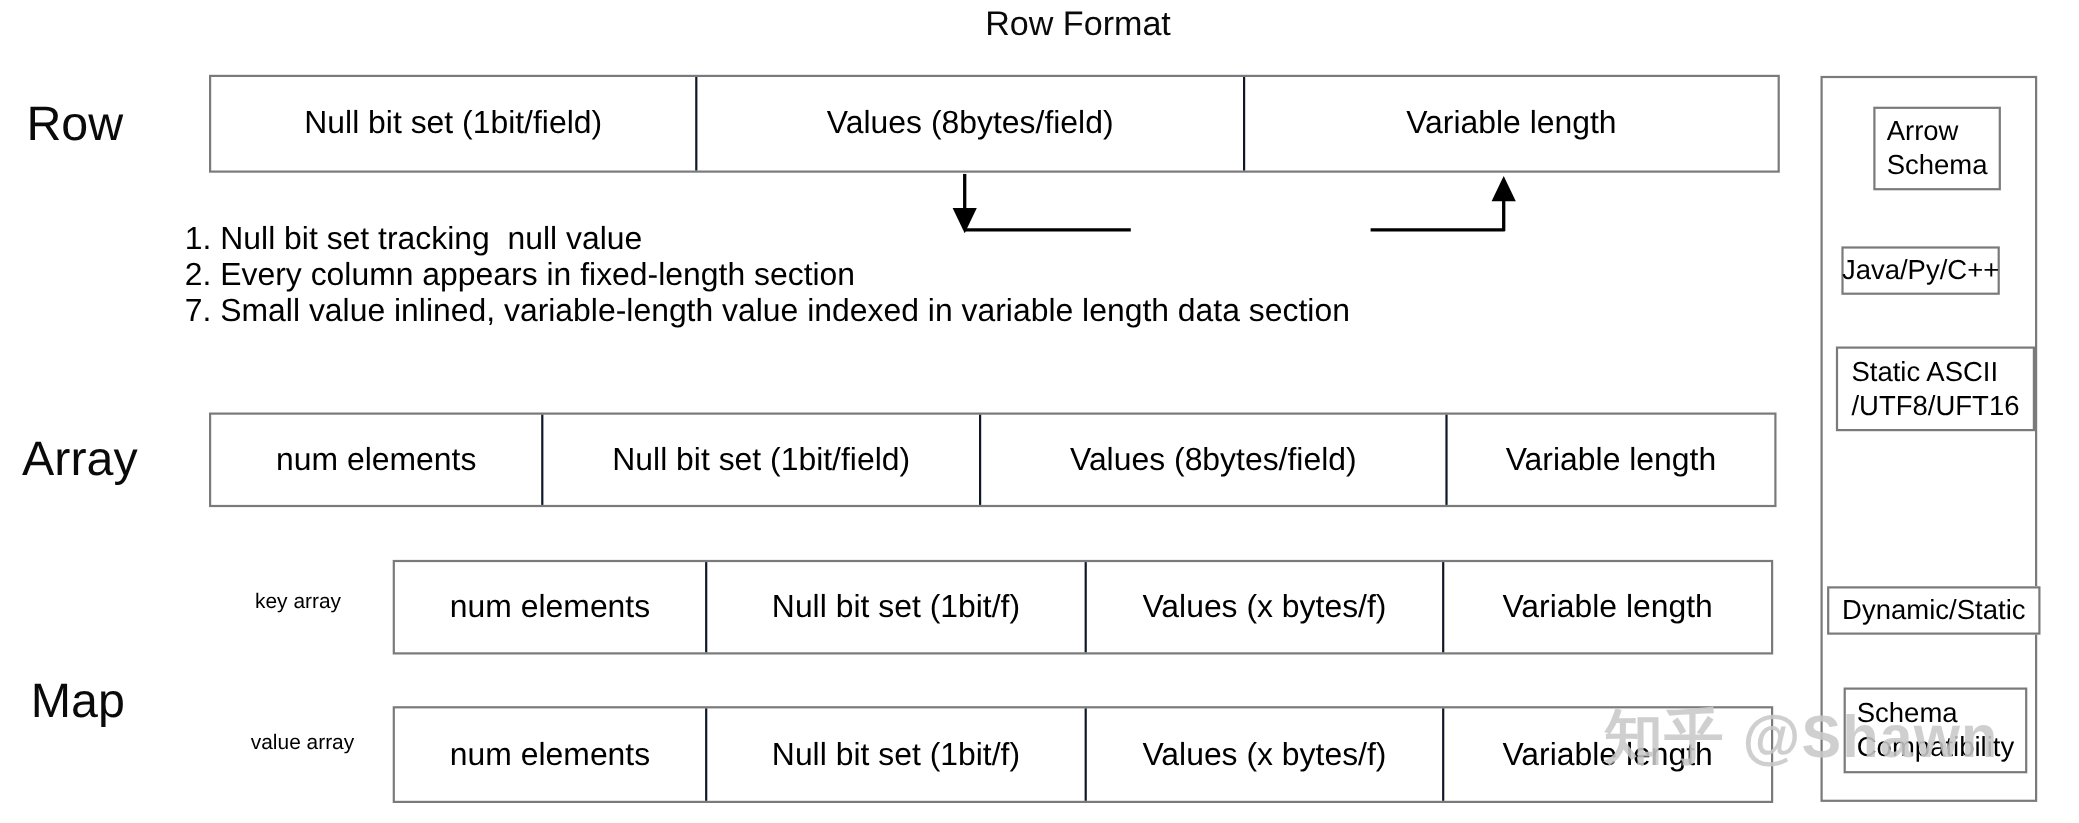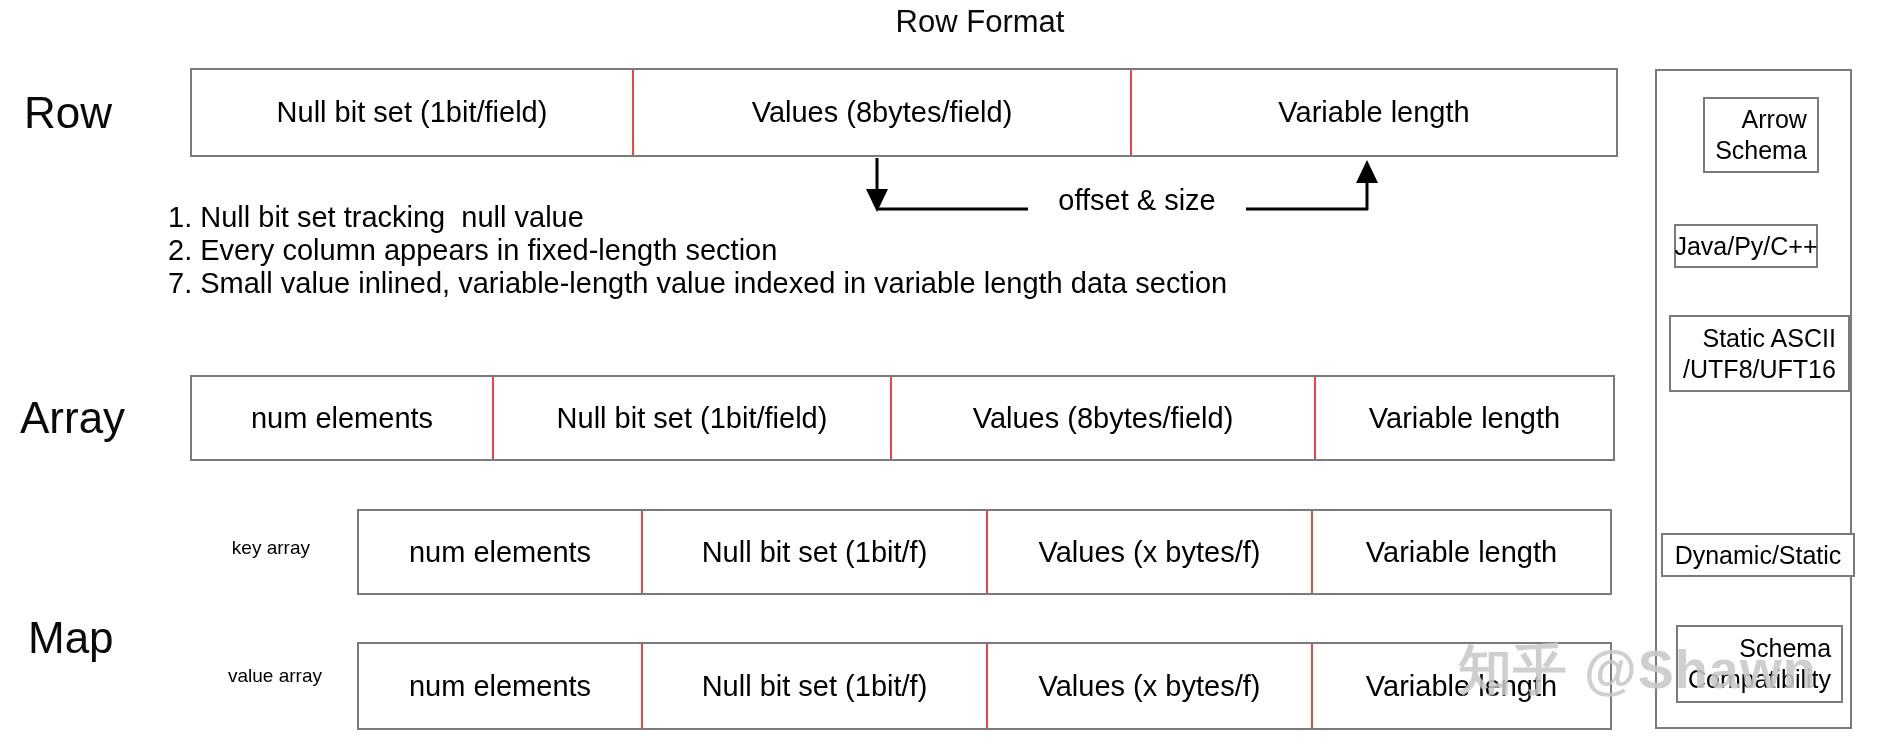--- a/index.html
+++ b/index.html
@@ -35,21 +35,21 @@
     background: #ffffff;
   }
   .cell {
     display: flex;
     align-items: center;
     justify-content: center;
     font-size: 29px;
     white-space: nowrap;
     height: 100%;
   }
-  .cell + .cell { border-left: 2px solid #ef4444; }
+  .cell + .cell { border-left: 2px solid #0f172a; }
   .annot-svg { position: absolute; }
   .annot-text {
     position: absolute;
     left: 1028px; top: 184px; width: 218px;
     text-align: center;
     font-size: 29px;
     white-space: nowrap;
   }
   .notes {
     position: absolute;
@@ -70,21 +70,21 @@
     border: 2px solid #7a7a7a;
     background: #ffffff;
   }
   .side-box {
     position: absolute;
     border: 2px solid #7a7a7a;
     background: #ffffff;
     display: flex;
     align-items: center;
     justify-content: center;
-    text-align: right;
+    text-align: left;
     font-size: 25px;
     line-height: 31px;
     white-space: pre-line;
   }
   .watermark {
     position: absolute;
     left: 1458px; top: 634px;
     font-size: 54px;
     color: rgba(200, 200, 200, 0.88);
     white-space: nowrap;
@@ -109,21 +109,20 @@
   </div>
 
   <svg class="annot-svg" style="left:855px; top:158px;" width="530" height="60" viewBox="0 0 530 60">
     <line x1="22" y1="0" x2="22" y2="33" stroke="#000000" stroke-width="3"></line>
     <polygon points="11,31 33,31 22,54" fill="#000000"></polygon>
     <line x1="22" y1="51" x2="173" y2="51" stroke="#000000" stroke-width="3"></line>
     <line x1="391" y1="51" x2="513" y2="51" stroke="#000000" stroke-width="3"></line>
     <line x1="512" y1="52" x2="512" y2="22" stroke="#000000" stroke-width="3"></line>
     <polygon points="501,25 523,25 512,2" fill="#000000"></polygon>
   </svg>
-  <div class="annot-text">offset &amp; size</div>
 
   <div class="notes">
     <div class="note">1. Null bit set tracking  null value</div>
     <div class="note">2. Every column appears in fixed-length section</div>
     <div class="note">7. Small value inlined, variable-length value indexed in variable length data section</div>
   </div>
 
   <div class="section-label" style="left:20px; top:393px;">Array</div>
 
   <div class="struct-box" style="left:190px; top:375px; width:1425px; height:86px;">

